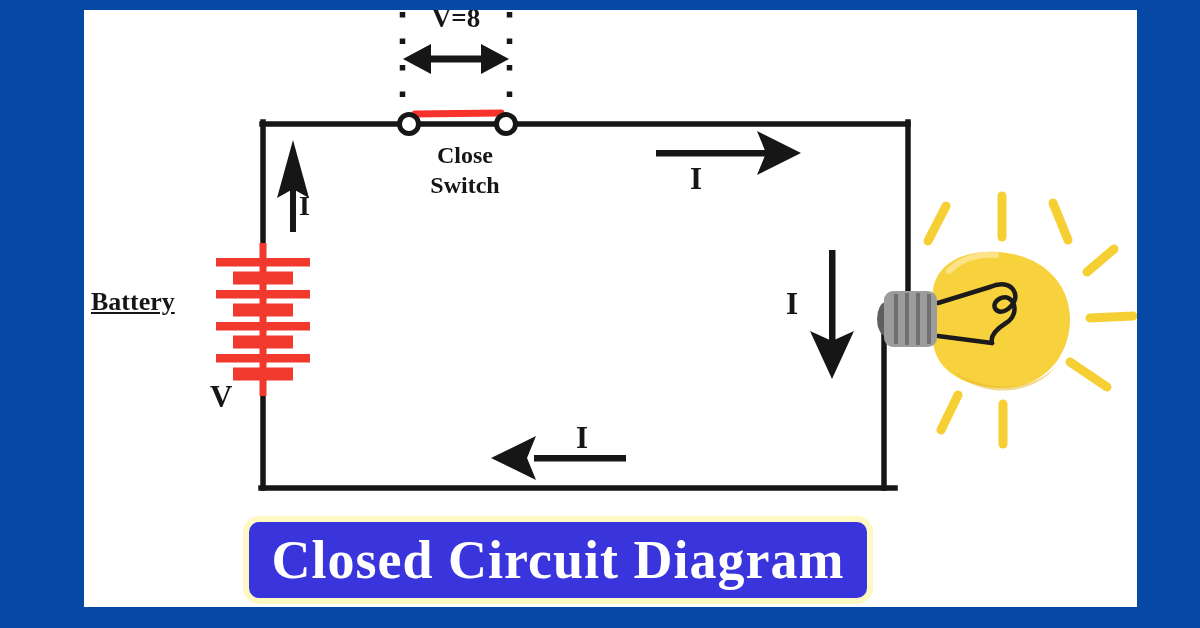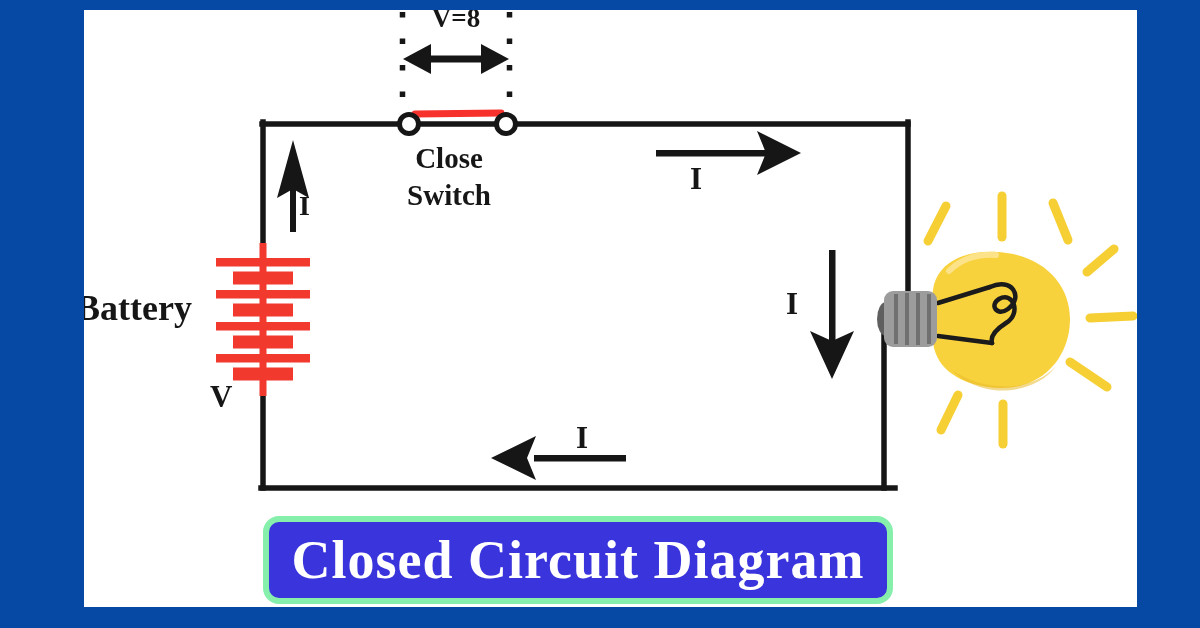--- a/index.html
+++ b/index.html
@@ -17,30 +17,30 @@
   .frame.top{left:0;top:0;width:1200px;height:10px;}
   .frame.left{left:0;top:0;width:84px;height:628px;}
   .frame.right{left:1137px;top:0;width:63px;height:628px;}
   .frame.bottom{left:0;top:607px;width:1200px;height:21px;}
   .lbl{
     position:absolute;z-index:2;color:#161616;font-weight:bold;
     font-family:"Liberation Serif", serif;white-space:nowrap;
   }
   .lbl.center{text-align:center;white-space:normal;}
   #lbl-vzero{left:398px;top:3px;width:116px;font-size:27px;text-align:center;}
-  #lbl-close-switch{left:388px;top:140px;width:122px;font-size:29px;line-height:1.26;}
-  #lbl-battery{left:76px;top:287px;font-size:36px;}
+  #lbl-close-switch{left:404px;top:140px;width:122px;font-size:24px;line-height:1.26;}
+  #lbl-battery{left:91px;top:287px;font-size:26px;text-decoration:underline;}
   #lbl-v{left:210px;top:379px;font-size:31px;}
   #lbl-i-left{left:299px;top:190px;font-size:28px;}
   #lbl-i-top{left:690px;top:161px;font-size:31px;}
   #lbl-i-right{left:786px;top:286px;font-size:31px;}
   #lbl-i-bottom{left:576px;top:420px;font-size:31px;}
   .banner{
-    position:absolute;left:263px;top:516px;width:630px;height:88px;z-index:3;
-    background:#3a34dd;border:6px solid #86efac;border-radius:16px;
+    position:absolute;left:243px;top:516px;width:630px;height:88px;z-index:3;
+    background:#3a34dd;border:6px solid #fef9c3;border-radius:16px;
     box-sizing:border-box;display:flex;align-items:center;justify-content:center;
   }
   .banner .banner-text{
     color:#ffffff;font-size:54px;font-weight:bold;
     font-family:"Liberation Serif", serif;letter-spacing:1px;white-space:nowrap;
   }
 </style>
 </head>
 <body>
 

